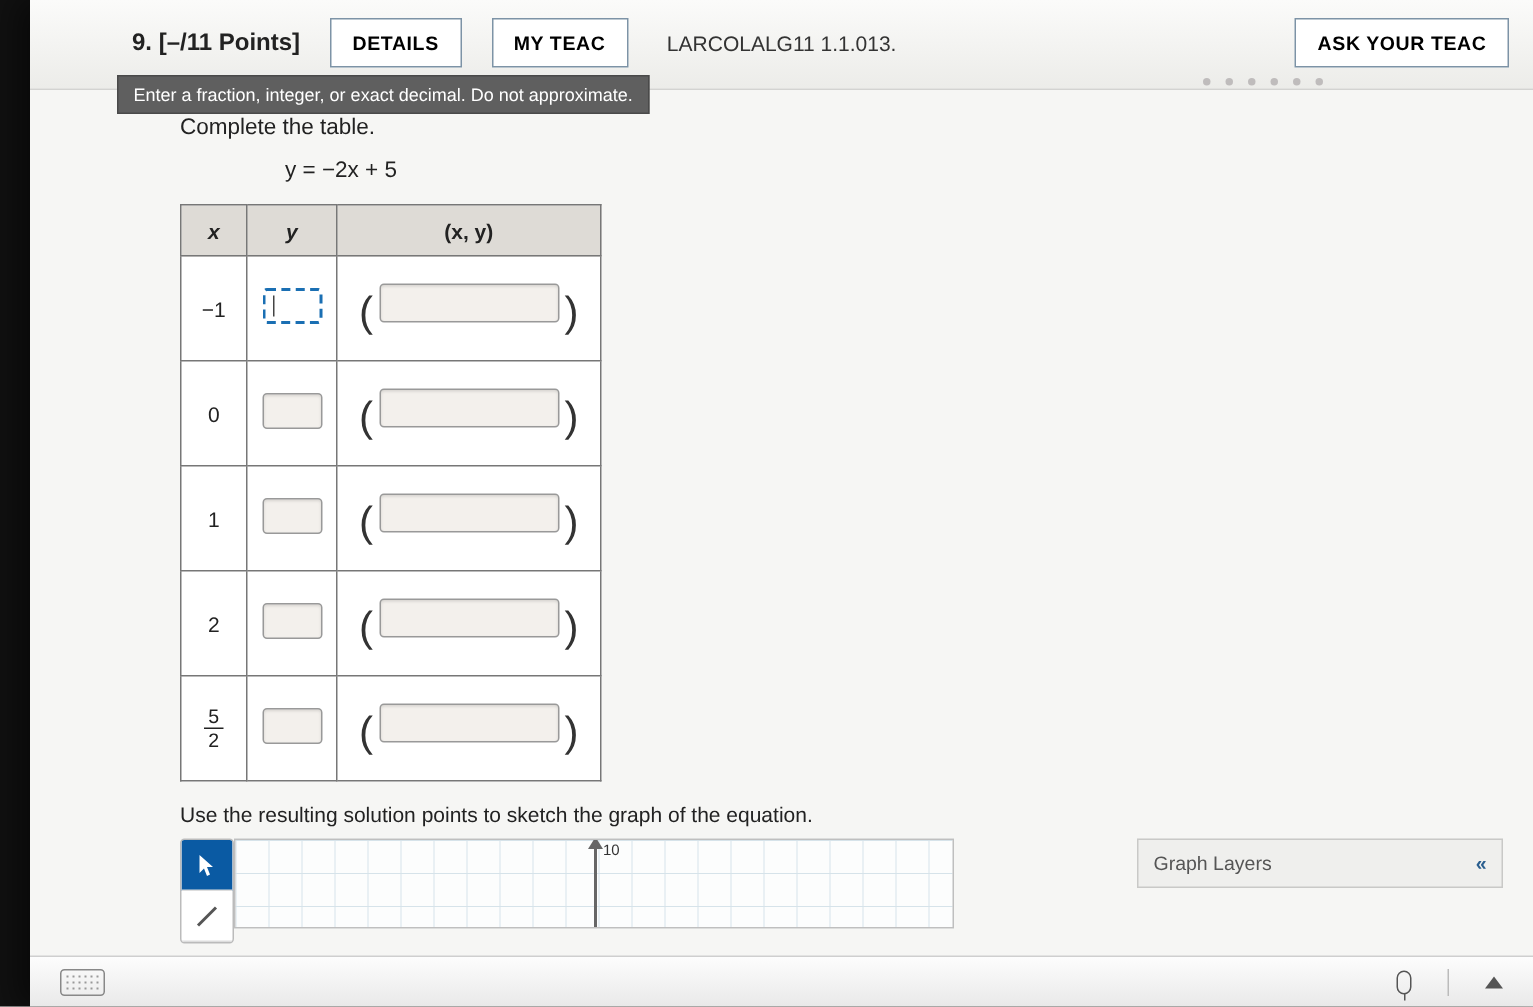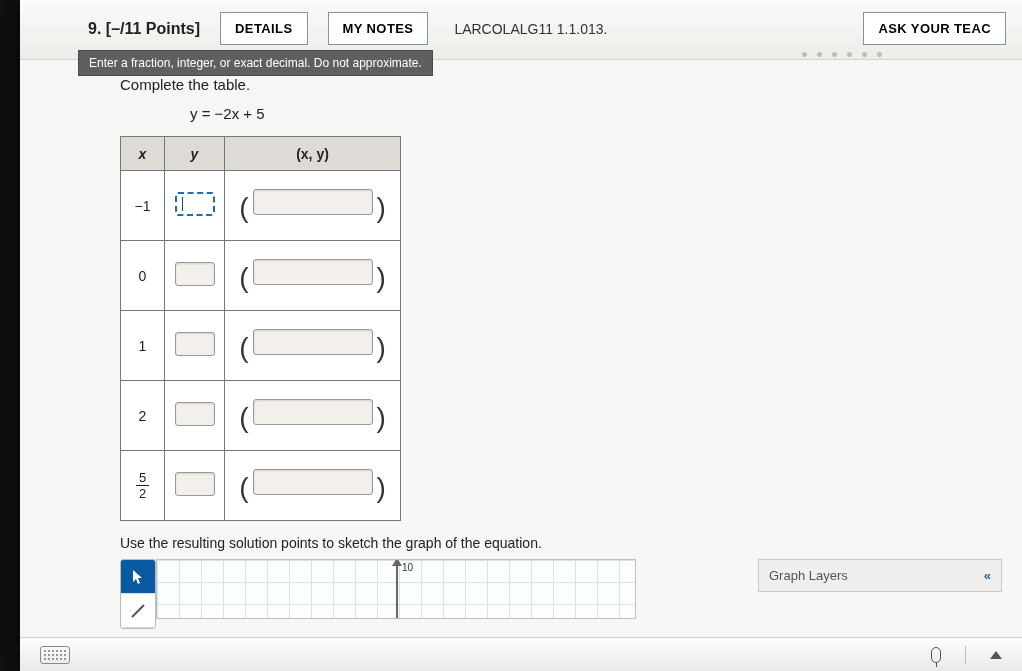--- a/index.html
+++ b/index.html
@@ -212,21 +212,21 @@
 <body>
 
 <div class="page">
 
   <div class="header">
     <span class="qnum">
       <span>9.</span>
       <span>[–/11 Points]</span>
     </span>
     <button class="btn">DETAILS</button>
-    <button class="btn">MY NOTES</button>
+    <button class="btn">MY TEAC</button>
     <span class="assign">LARCOLALG11 1.1.013.</span>
     <button class="btn ask">ASK YOUR TEAC</button>
   </div>
   <div class="dots">
     <span></span>
       <span></span>
       <span></span>
       <span></span>
       <span></span>
       <span></span>

